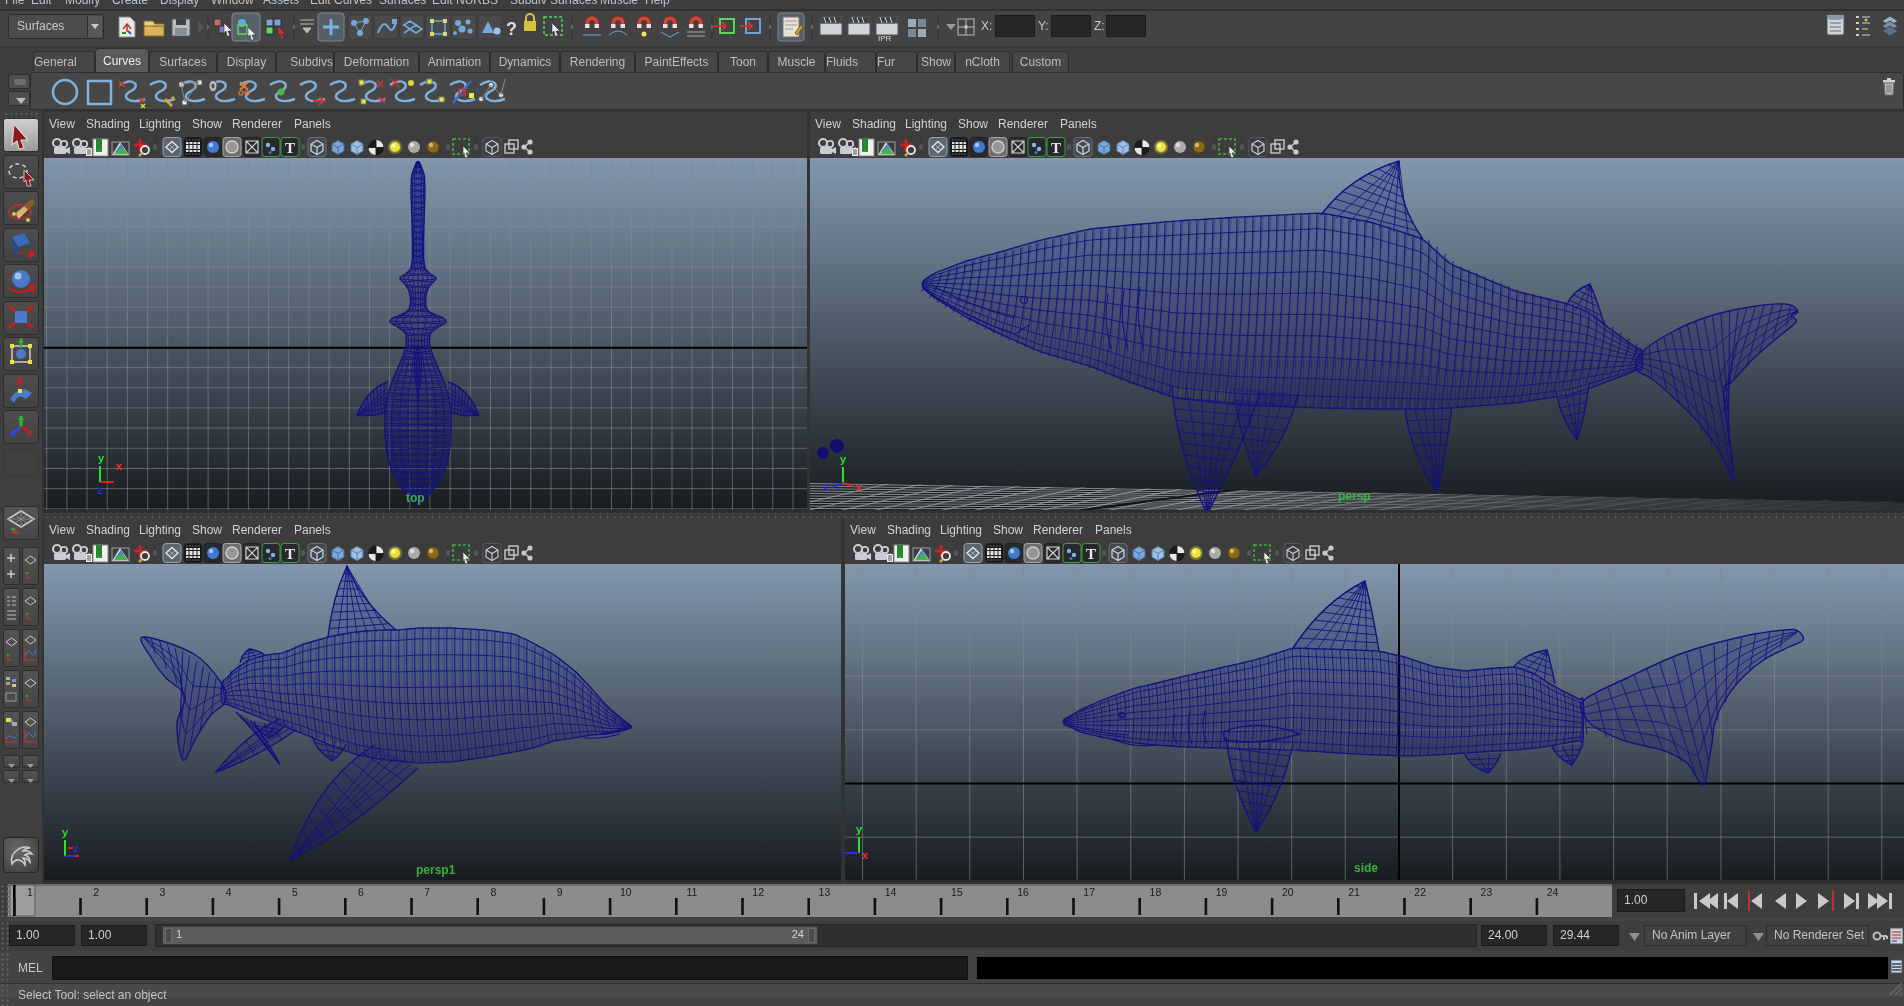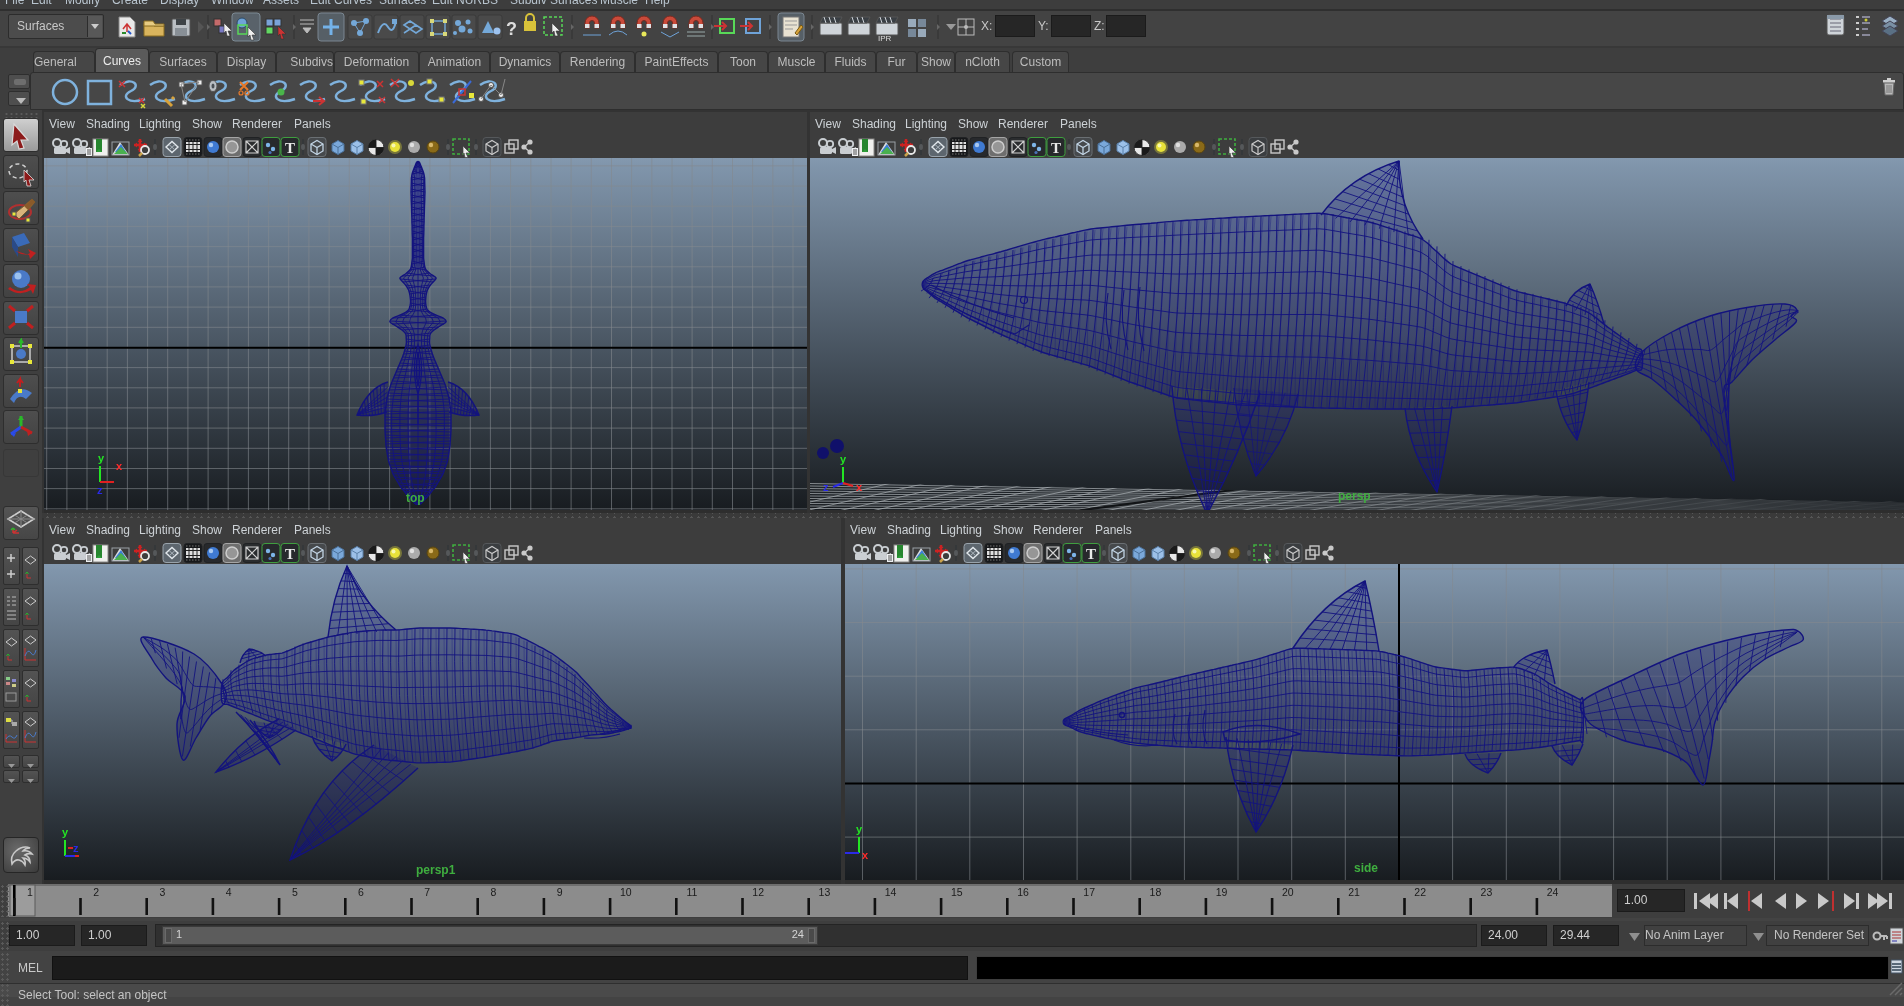--- a/index.html
+++ b/index.html
@@ -181,22 +181,22 @@
     <div class="abs" style="left:149px;top:3px;width:68px;height:22px;background:#464646;border:1px solid #2e2e2e;border-bottom:none;border-radius:4px 4px 0 0;text-align:center;line-height:21px;font-size:12px;color:#bdbdbd">Surfaces</div>
     <div class="abs" style="left:217px;top:3px;width:59px;height:22px;background:#464646;border:1px solid #2e2e2e;border-bottom:none;border-radius:4px 4px 0 0;text-align:center;line-height:21px;font-size:12px;color:#bdbdbd">Display</div>
     <div class="abs" style="left:276px;top:3px;width:58px;height:22px;background:#464646;border:1px solid #2e2e2e;border-bottom:none;border-radius:4px 4px 0 0;text-align:right;line-height:21px;font-size:12px;color:#bdbdbd">Subdivs</div>
     <div class="abs" style="left:334px;top:3px;width:85px;height:22px;background:#464646;border:1px solid #2e2e2e;border-bottom:none;border-radius:4px 4px 0 0;text-align:center;line-height:21px;font-size:12px;color:#bdbdbd">Deformation</div>
     <div class="abs" style="left:419px;top:3px;width:71px;height:22px;background:#464646;border:1px solid #2e2e2e;border-bottom:none;border-radius:4px 4px 0 0;text-align:center;line-height:21px;font-size:12px;color:#bdbdbd">Animation</div>
     <div class="abs" style="left:490px;top:3px;width:70px;height:22px;background:#464646;border:1px solid #2e2e2e;border-bottom:none;border-radius:4px 4px 0 0;text-align:center;line-height:21px;font-size:12px;color:#bdbdbd">Dynamics</div>
     <div class="abs" style="left:560px;top:3px;width:75px;height:22px;background:#464646;border:1px solid #2e2e2e;border-bottom:none;border-radius:4px 4px 0 0;text-align:center;line-height:21px;font-size:12px;color:#bdbdbd">Rendering</div>
     <div class="abs" style="left:635px;top:3px;width:83px;height:22px;background:#464646;border:1px solid #2e2e2e;border-bottom:none;border-radius:4px 4px 0 0;text-align:center;line-height:21px;font-size:12px;color:#bdbdbd">PaintEffects</div>
     <div class="abs" style="left:718px;top:3px;width:50px;height:22px;background:#464646;border:1px solid #2e2e2e;border-bottom:none;border-radius:4px 4px 0 0;text-align:center;line-height:21px;font-size:12px;color:#bdbdbd">Toon</div>
     <div class="abs" style="left:768px;top:3px;width:57px;height:22px;background:#464646;border:1px solid #2e2e2e;border-bottom:none;border-radius:4px 4px 0 0;text-align:center;line-height:21px;font-size:12px;color:#bdbdbd">Muscle</div>
-    <div class="abs" style="left:825px;top:3px;width:51px;height:22px;background:#464646;border:1px solid #2e2e2e;border-bottom:none;border-radius:4px 4px 0 0;text-align:center;line-height:21px;font-size:12px;color:#bdbdbd">Fluids</div>
-    <div class="abs" style="left:876px;top:3px;width:41px;height:22px;background:#464646;border:1px solid #2e2e2e;border-bottom:none;border-radius:4px 4px 0 0;text-align:center;line-height:21px;font-size:12px;color:#bdbdbd">Fur</div>
+    <div class="abs" style="left:825px;top:3px;width:51px;height:22px;background:#464646;border:1px solid #2e2e2e;border-bottom:none;border-radius:4px 4px 0 0;line-height:21px;font-size:12px;color:#bdbdbd">Fluids</div>
+    <div class="abs" style="left:876px;top:3px;width:41px;height:22px;background:#464646;border:1px solid #2e2e2e;border-bottom:none;border-radius:4px 4px 0 0;text-align:left;line-height:21px;font-size:12px;color:#bdbdbd">Fur</div>
     <div class="abs" style="left:917px;top:3px;width:38px;height:22px;background:#464646;border:1px solid #2e2e2e;border-bottom:none;border-radius:4px 4px 0 0;text-align:center;line-height:21px;font-size:12px;color:#bdbdbd">Show</div>
     <div class="abs" style="left:955px;top:3px;width:55px;height:22px;background:#464646;border:1px solid #2e2e2e;border-bottom:none;border-radius:4px 4px 0 0;text-align:center;line-height:21px;font-size:12px;color:#bdbdbd">nCloth</div>
     <div class="abs" style="left:1012px;top:3px;width:57px;height:22px;background:#464646;border:1px solid #2e2e2e;border-bottom:none;border-radius:4px 4px 0 0;text-align:center;line-height:21px;font-size:12px;color:#bdbdbd">Custom</div>
     <div class="abs" style="left:30px;top:24px;width:1874px;height:38px;background:#474747;border:1px solid #2e2e2e;border-radius:3px 3px 0 0">
       <svg class="abs" style="left:8px;top:2px" width="760" height="35">
         <circle cx="26" cy="17" r="12" fill="none" stroke="#7fb2dd" stroke-width="2.5"></circle>
         <rect x="49" y="6" width="23" height="23" fill="none" stroke="#7fb2dd" stroke-width="2.5"></rect>
         <path d="M81,10 C93,1 103,11 92,16 C81,21 89,30 106,24" fill="none" stroke="#7fb2dd" stroke-width="2.4"></path>
         <path d="M80,6 l6,6 M86,6 l-6,6" stroke="#cc3333" stroke-width="1.5"></path>
         <path d="M100,23 l5,5 M105,23 l-5,5" stroke="#cc3333" stroke-width="1.5"></path>
@@ -902,21 +902,21 @@
       <div class="abs" style="left:2px;top:1px;width:7px;height:15px;background:#4a4a4a;border:1px solid #6a6a6a"></div>
       <div class="abs" style="right:2px;top:1px;width:7px;height:15px;background:#4a4a4a;border:1px solid #6a6a6a"></div>
       <div class="abs txt" style="left:13px;top:1px;font-size:11px;color:#d5d5d5">1</div>
       <div class="abs txt" style="right:13px;top:1px;font-size:11px;color:#d5d5d5">24</div>
     </div>
     <div class="abs fld" style="left:1481px;top:4px;width:66px;height:21px">24.00</div>
     <div class="abs fld" style="left:1553px;top:4px;width:66px;height:21px">29.44</div>
     <svg class="abs" style="left:1628px;top:10px" width="14" height="12">
       <path d="M1,2 h11 l-5.5,8 Z" fill="#8f8f8f"></path>
     </svg>
-    <div class="abs" style="left:1644px;top:4px;width:103px;height:21px;background:#404040;border:1px solid #2c2c2c;color:#c3c3c3;font-size:12px;line-height:19px;">No Anim Layer</div>
+    <div class="abs" style="left:1644px;top:4px;width:103px;height:21px;background:#404040;border:1px solid #2c2c2c;color:#c3c3c3;font-size:12px;line-height:19px;padding-left:7px">No Anim Layer</div>
     <svg class="abs" style="left:1752px;top:10px" width="14" height="12">
       <path d="M1,2 h11 l-5.5,8 Z" fill="#8f8f8f"></path>
     </svg>
     <div class="abs" style="left:1766px;top:4px;width:103px;height:21px;background:#404040;border:1px solid #2c2c2c;color:#c3c3c3;font-size:12px;line-height:19px;padding-left:7px">No Renderer Set</div>
     <svg class="abs" style="left:1872px;top:7px" width="16" height="16">
       <circle cx="5" cy="8" r="3.5" fill="none" stroke="#bbb" stroke-width="2"></circle>
       <path d="M8,8 h7 m-3,0 v4 m3,-4 v3" stroke="#bbb" stroke-width="2" fill="none"></path>
     </svg>
     <svg class="abs" style="left:1890px;top:5px" width="14" height="20">
       <rect x="0" y="2" width="13" height="16" fill="#cfd4d9" stroke="#555"></rect>

